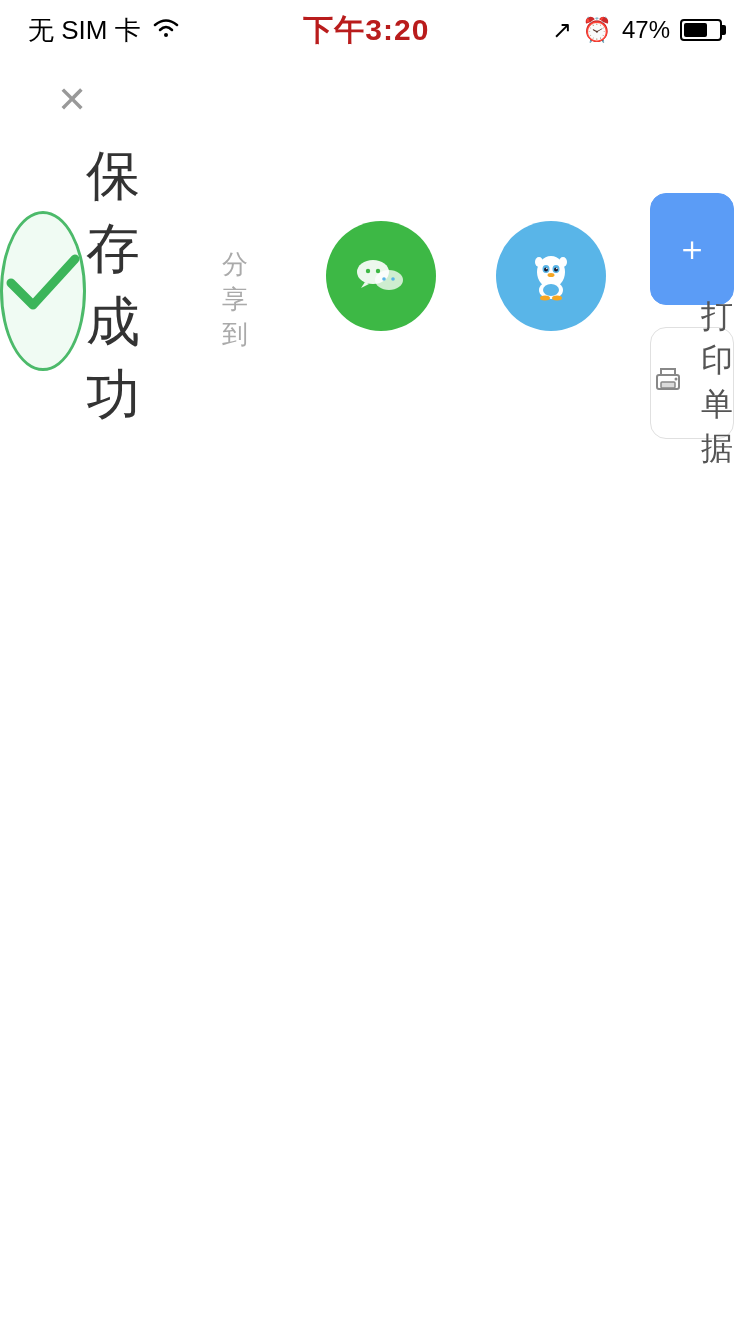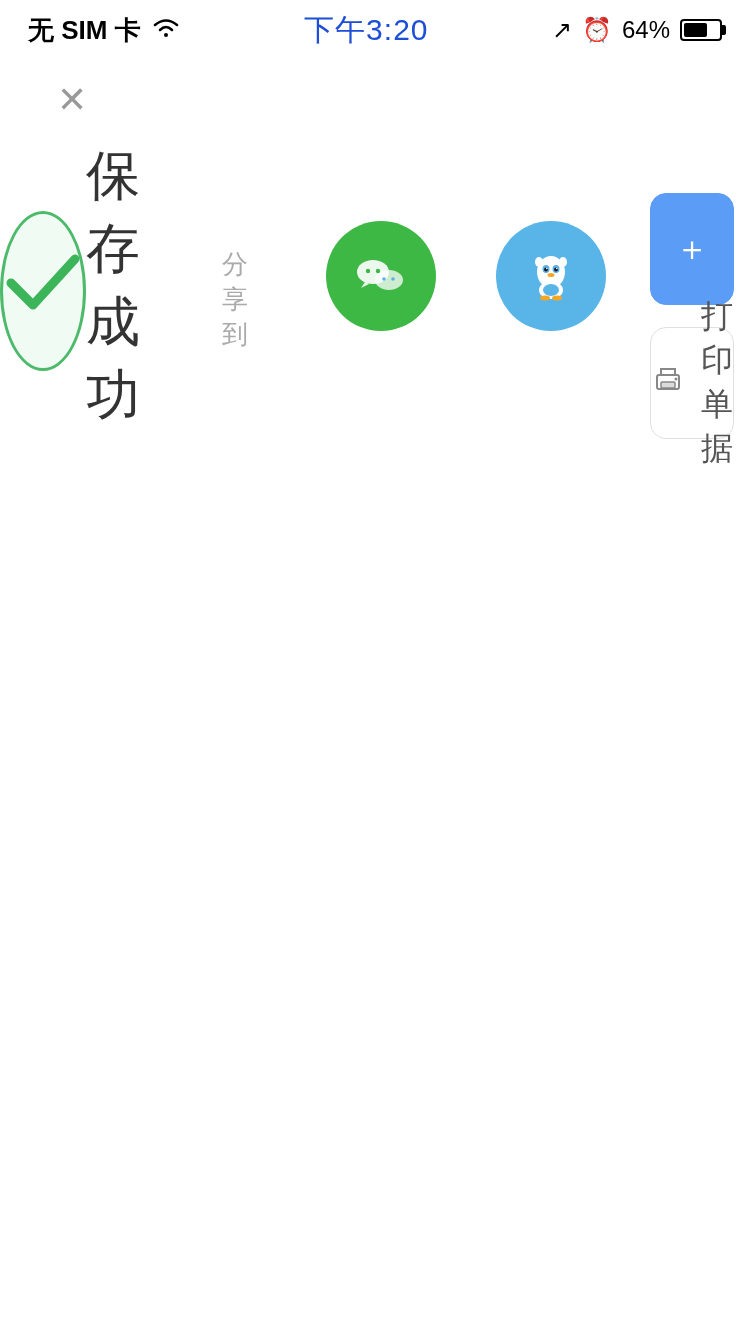--- a/index.html
+++ b/index.html
@@ -21,30 +21,30 @@
       align-items: center;
       justify-content: space-between;
       padding: 0 28px;
       background: #fff;
     }
     .status-left {
       display: flex;
       align-items: center;
       gap: 10px;
       font-size: 26px;
-      font-weight: 700;
+      font-weight: 400;
       color: #000;
     }
     .wifi-icon {
       font-size: 24px;
     }
     .status-center {
       font-size: 30px;
-      font-weight: 400;
-      color: #1d4ed8;
+      font-weight: 700;
+      color: #b91c1c;
       letter-spacing: 1px;
     }
     .status-right {
       display: flex;
       align-items: center;
       gap: 10px;
       font-size: 24px;
       color: #000;
     }
     .battery-icon {
@@ -217,21 +217,21 @@
         <path d="M15 20 L15 20" stroke="#000" stroke-width="4" stroke-linecap="round"></path>
         <path d="M9 15 Q15 9 21 15" stroke="#000" stroke-width="2.5" fill="none" stroke-linecap="round"></path>
         <path d="M4 10 Q15 1 26 10" stroke="#000" stroke-width="2.5" fill="none" stroke-linecap="round"></path>
       </svg>
     </span>
   </div>
   <div class="status-center">下午3:20</div>
   <div class="status-right">
     <span>↗</span>
     <span>⏰</span>
-    <span>64%</span>
+    <span>47%</span>
     <div class="battery-icon">
       <div class="battery-fill"></div>
     </div>
   </div>
 </div>
 
 <div class="close-btn">
   <span>✕</span>
 </div>
 

